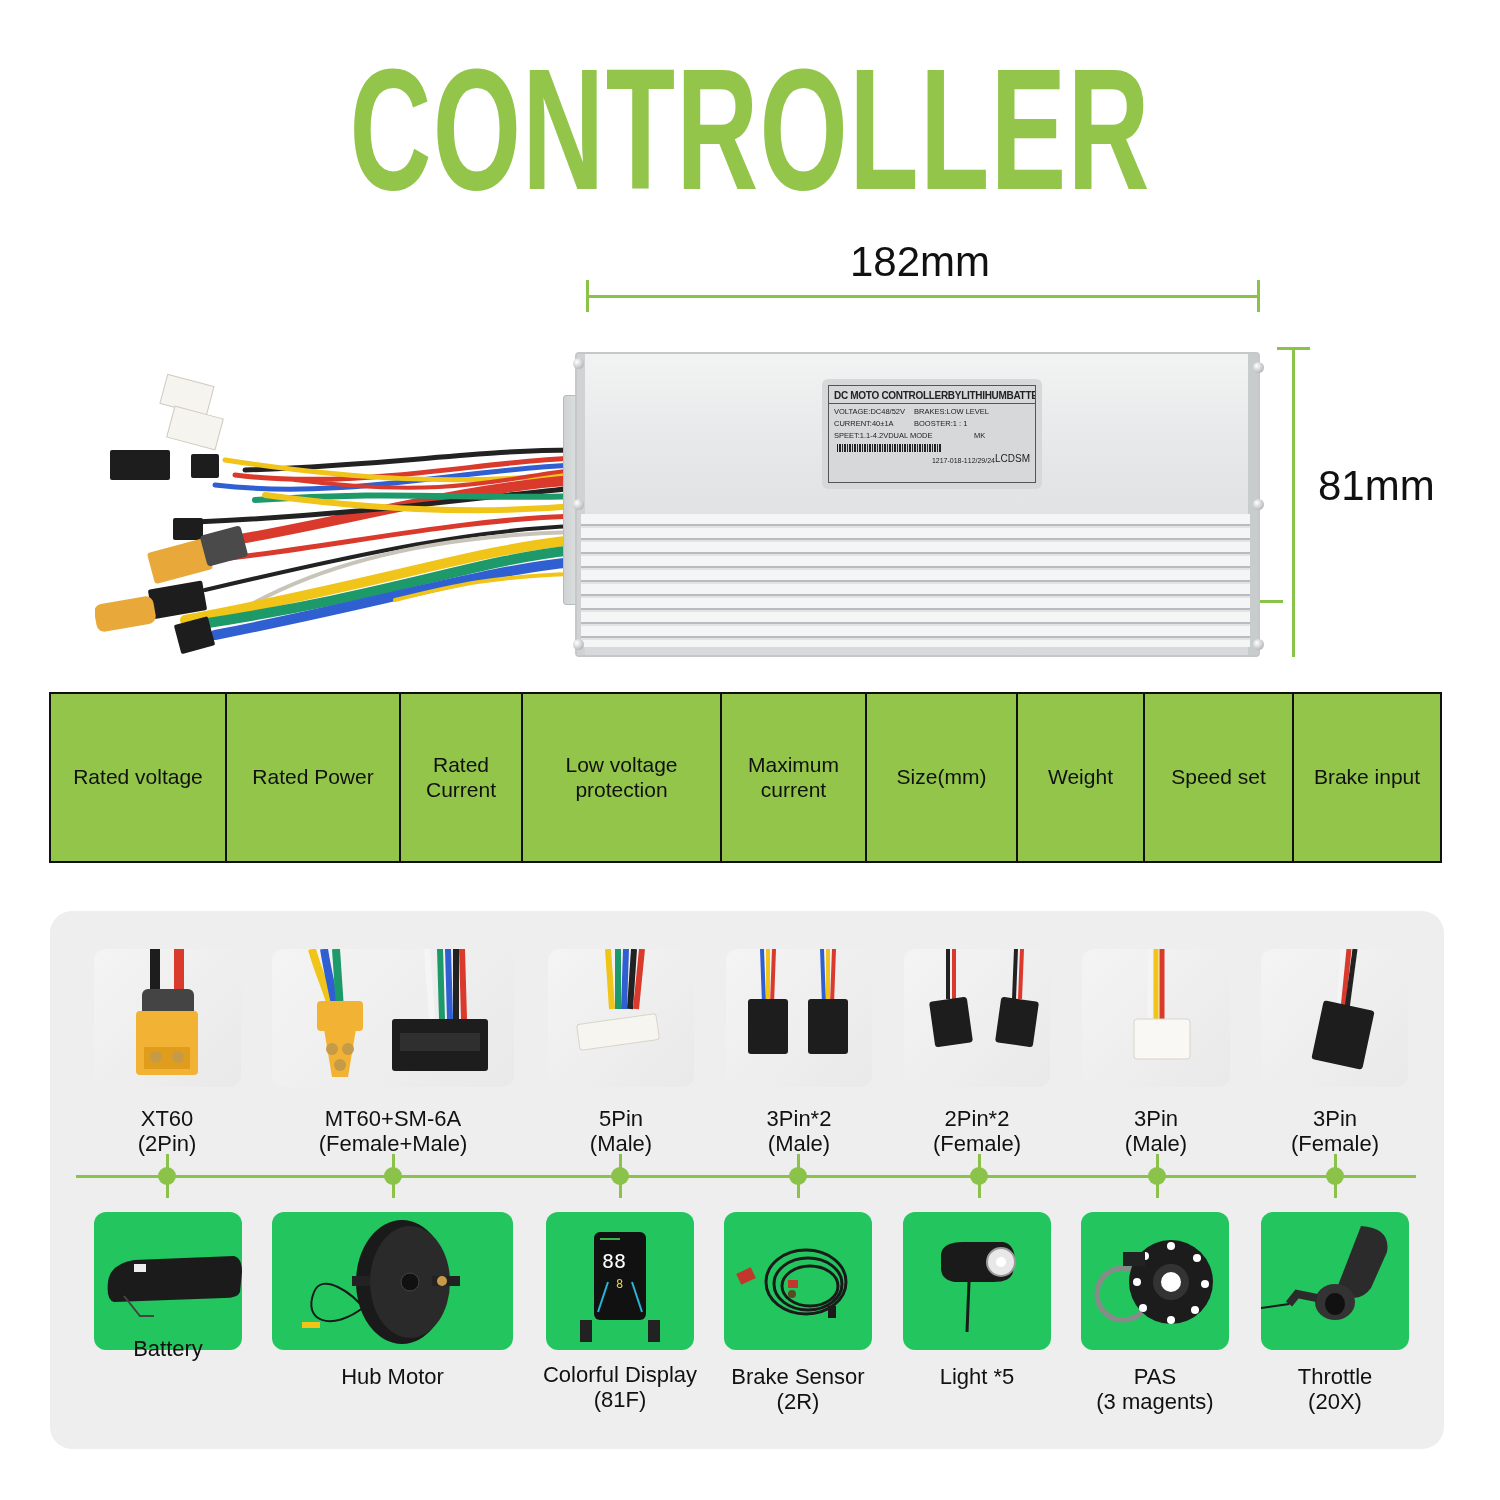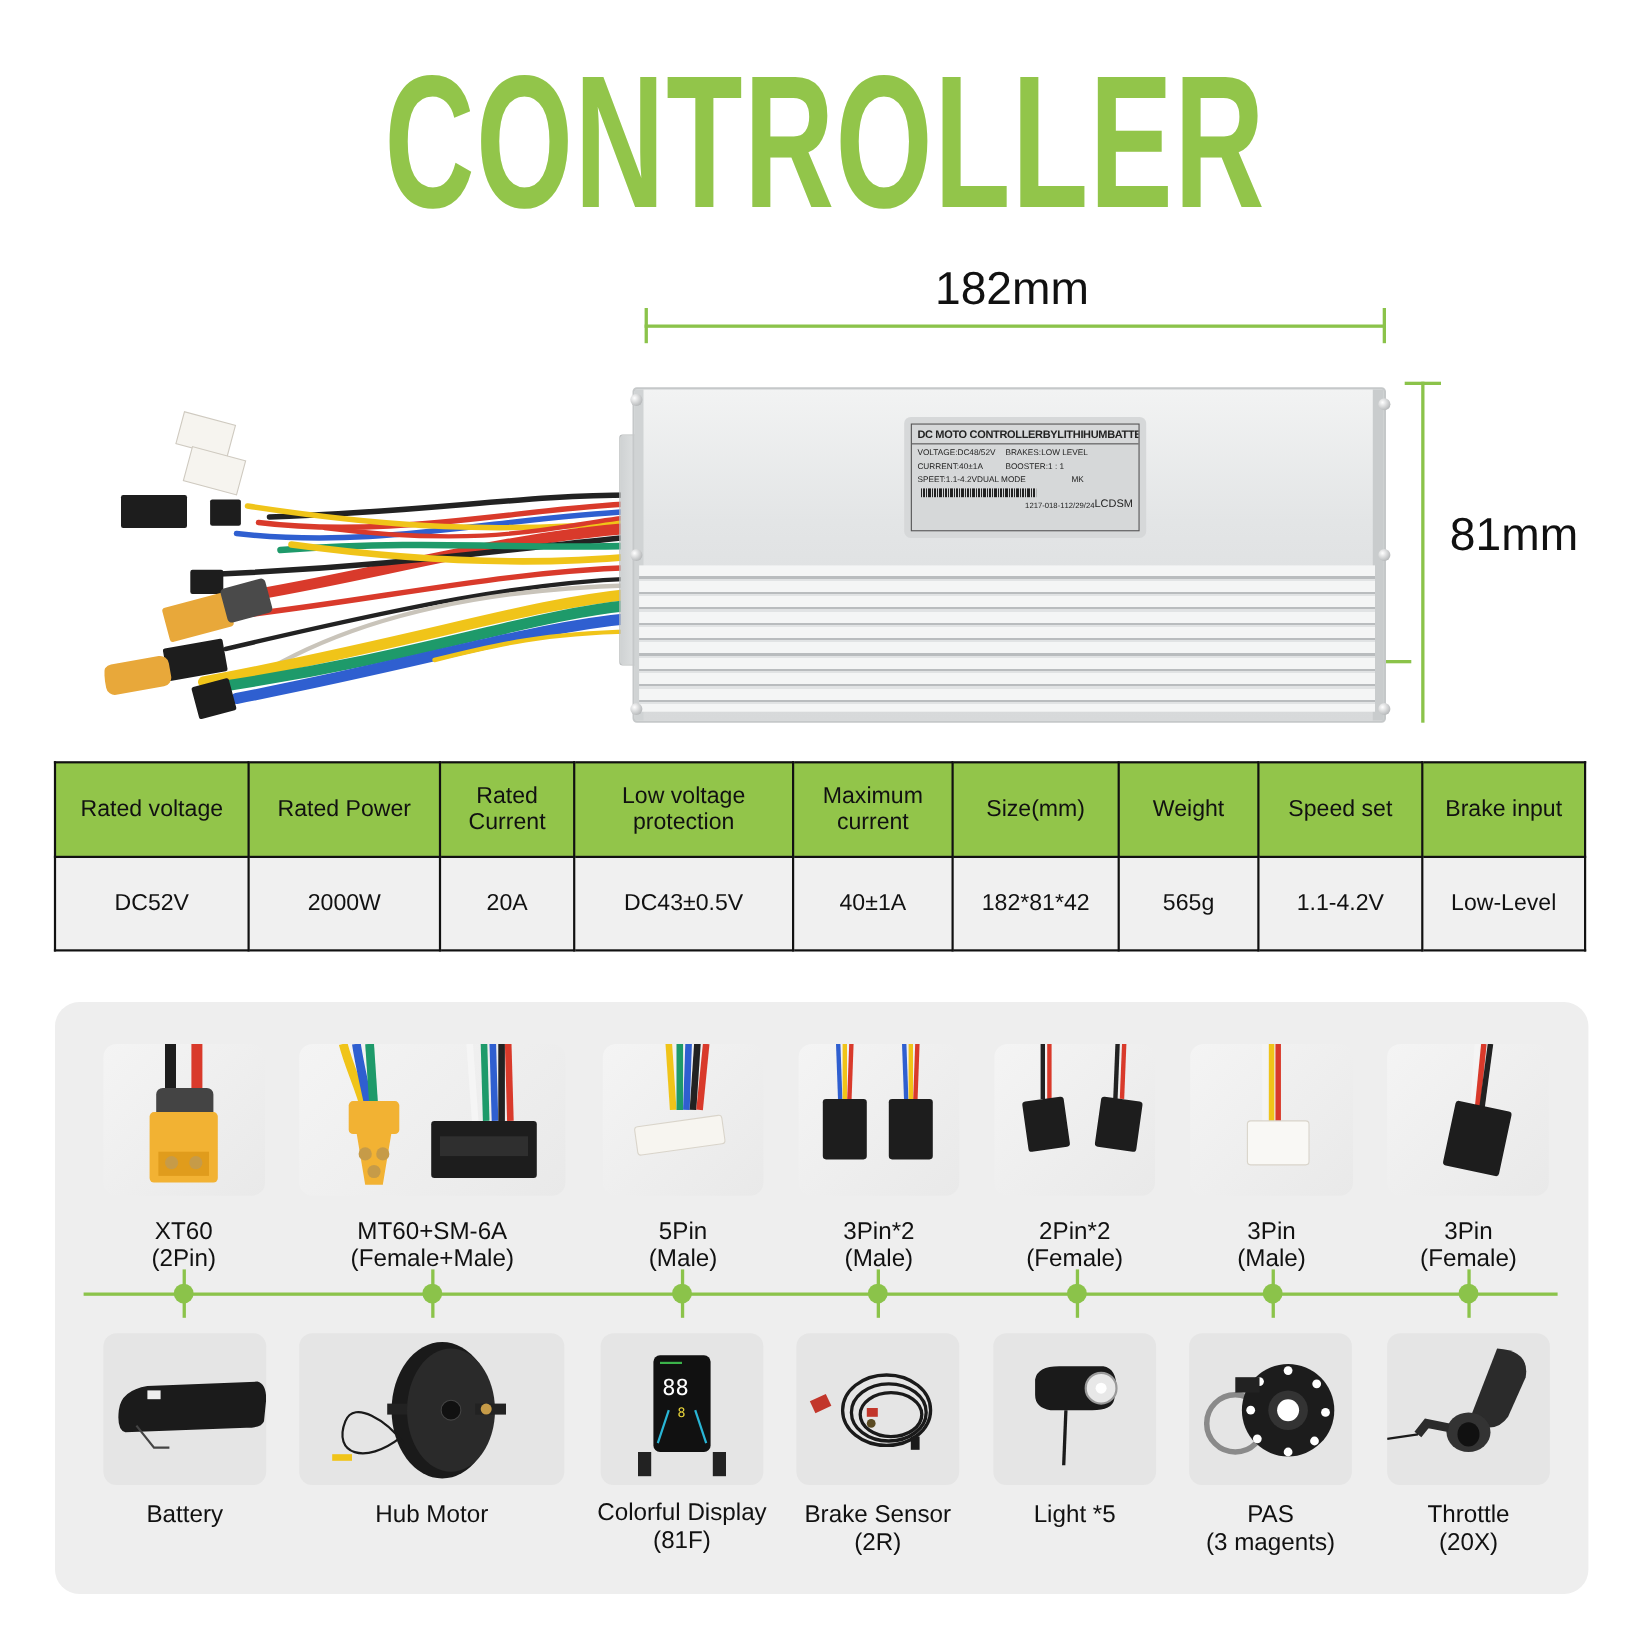--- a/index.html
+++ b/index.html
@@ -70,21 +70,21 @@
   }
   .spec-table th { background: #92c54a; height: 86px; }
   .spec-table td { background: #f0f0f0; height: 85px; }
 
   
   .panel {
     position: absolute; left: 50px; top: 911px; width: 1394px; height: 538px;
     background: #eeeeee; border-radius: 22px;
   }
   .tile {
-    position: absolute; background: #e5e5e5; border-radius: 12px; overflow: hidden;
+    position: absolute; background: #22c55e; border-radius: 12px; overflow: hidden;
   }
   .tile.photo { background: linear-gradient(135deg,#f4f4f4,#e9e9e9); }
   .conn-label, .dev-label {
     position: absolute; text-align: center; font-size: 22px; line-height: 25px; color: #111; white-space: nowrap;
   }
   .timeline { position: absolute; left: 76px; top: 1175px; width: 1340px; height: 3px; background: #8bc34a; }
   .node { position: absolute; top: 1164px; width: 24px; height: 24px; }
   .node .dot { position: absolute; left: 3px; top: 3px; width: 18px; height: 18px; border-radius: 50%; background: #8bc34a; }
   .node .stem { position: absolute; left: 10.5px; top: -10px; width: 3px; height: 44px; background: #8bc34a; }
   svg { display: block; }
@@ -196,31 +196,20 @@
     <th>Rated voltage</th>
     <th>Rated Power</th>
     <th><span style="display:inline-block;width:80px;">Rated Current</span></th>
     <th><span style="display:inline-block;width:140px;">Low voltage protection</span></th>
     <th><span style="display:inline-block;width:110px;">Maximum current</span></th>
     <th>Size(mm)</th>
     <th>Weight</th>
     <th>Speed set</th>
     <th>Brake input</th>
   </tr>
-  <tr>
-    <td>DC52V</td>
-    <td>2000W</td>
-    <td>20A</td>
-    <td>DC43±0.5V</td>
-    <td>40±1A</td>
-    <td>182*81*42</td>
-    <td>565g</td>
-    <td>1.1-4.2V</td>
-    <td>Low-Level</td>
-  </tr>
 </tbody>
   </table>
 
 <div class="panel"></div>
 
 <div class="tile photo" style="left:94px;top:949px;width:147px;height:138px;">
   <svg width="147" height="138" viewBox="0 0 147 138">
     <rect x="56" y="0" width="10" height="50" fill="#1d1d1d"></rect>
       <rect x="80" y="0" width="10" height="50" fill="#d93a2b"></rect>
     <rect x="48" y="40" width="52" height="30" rx="6" fill="#444"></rect>
@@ -427,21 +416,21 @@
 <div class="tile" style="left:1261px;top:1212px;width:148px;height:138px;">
   <svg width="148" height="138" viewBox="0 0 148 138">
     <path d="M100 14 Q 130 16 126 40 L 110 76 Q 100 90 84 84 L 76 76 Z" fill="#2b2b2b"></path>
     <ellipse cx="74" cy="90" rx="20" ry="18" fill="#333"></ellipse>
     <ellipse cx="74" cy="92" rx="10" ry="11" fill="#111"></ellipse>
     <path d="M56 86 L 36 82 L 28 92" stroke="#2b2b2b" stroke-width="8" fill="none"></path>
     <path d="M28 92 L 0 96" stroke="#1a1a1a" stroke-width="2" fill="none"></path>
   </svg>
 </div>
 
-<div class="dev-label" style="left:94px;top:1364px;width:148px;">
+<div class="dev-label" style="left:94px;top:1336px;width:148px;">
   <div>Battery</div>
     <div></div>
 </div>
 <div class="dev-label" style="left:272px;top:1364px;width:241px;">
   <div>Hub Motor</div>
     <div></div>
 </div>
 <div class="dev-label" style="left:520px;top:1362px;width:200px;">
   <div>Colorful Display</div>
     <div>(81F)</div>

